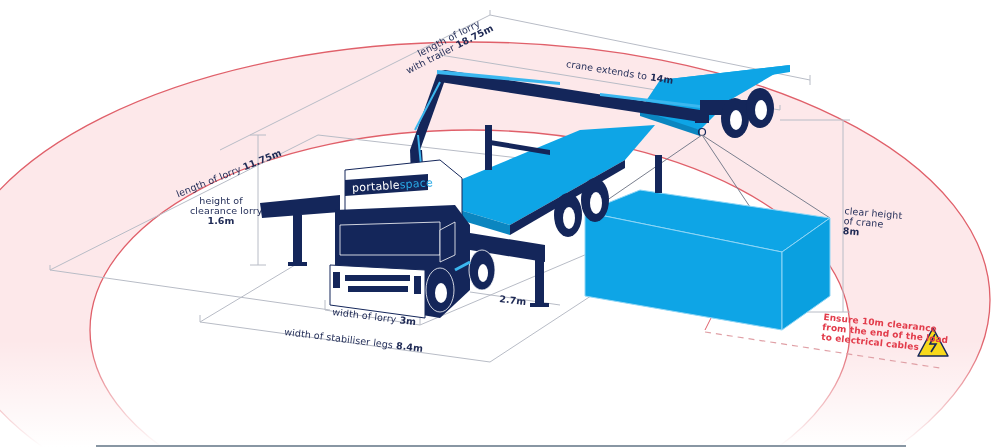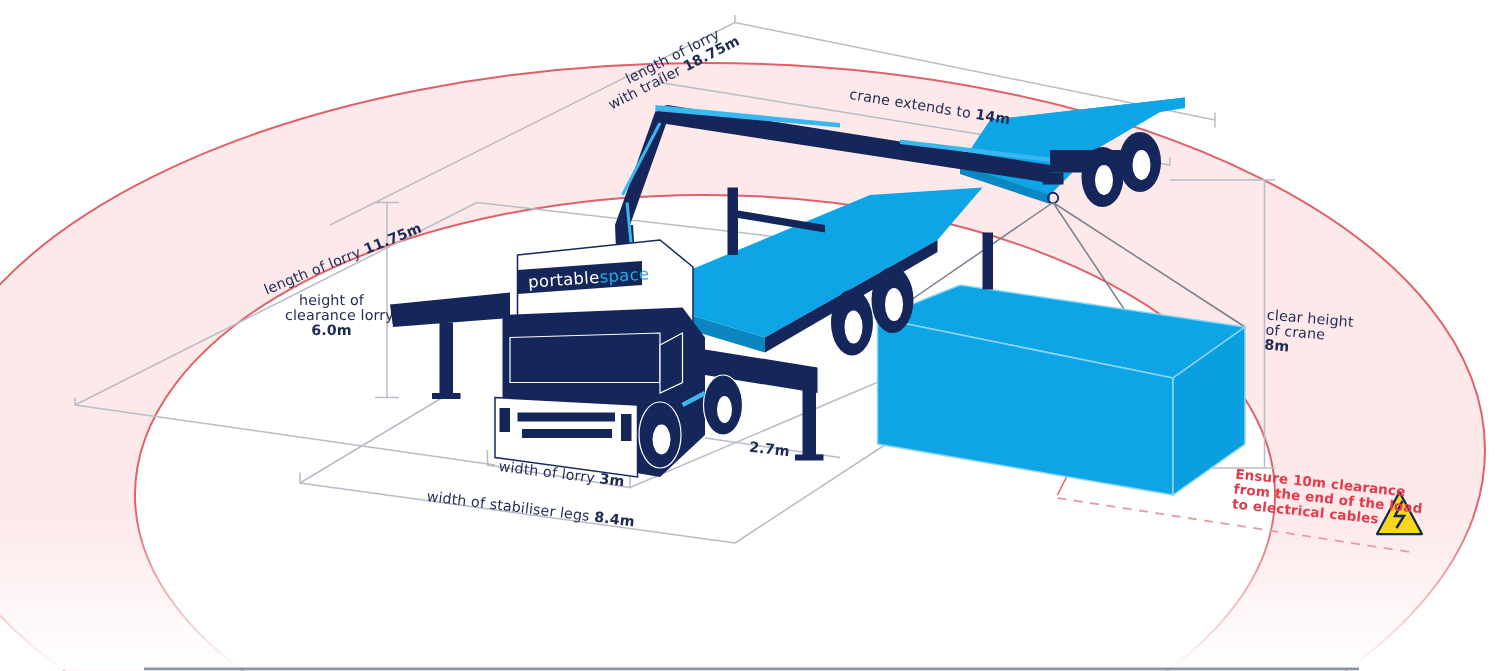--- a/index.html
+++ b/index.html
@@ -169,21 +169,21 @@
     <span>crane extends to</span> <b>14m</b>
   </div>
 
   <div class="lbl rot" style="left:175px; top:190px; transform: rotate(-22deg);">
     <span>length of lorry</span> <b>11.75m</b>
   </div>
 
   <div class="lbl" style="left:190px; top:196px; text-align:center; width:62px;">
     <div>height of</div>
     <div>clearance lorry</div>
-    <b>6.0m</b>
+    <b>1.6m</b>
   </div>
 
   <div class="lbl rot" style="left:845px; top:206px; transform: rotate(5deg);">
     <div>clear height</div>
     <div>of crane</div>
     <b>8m</b>
   </div>
 
   <div class="lbl rot" style="left:333px; top:307px; transform: rotate(7deg);">
     <span>width of lorry</span> <b>3m</b>

